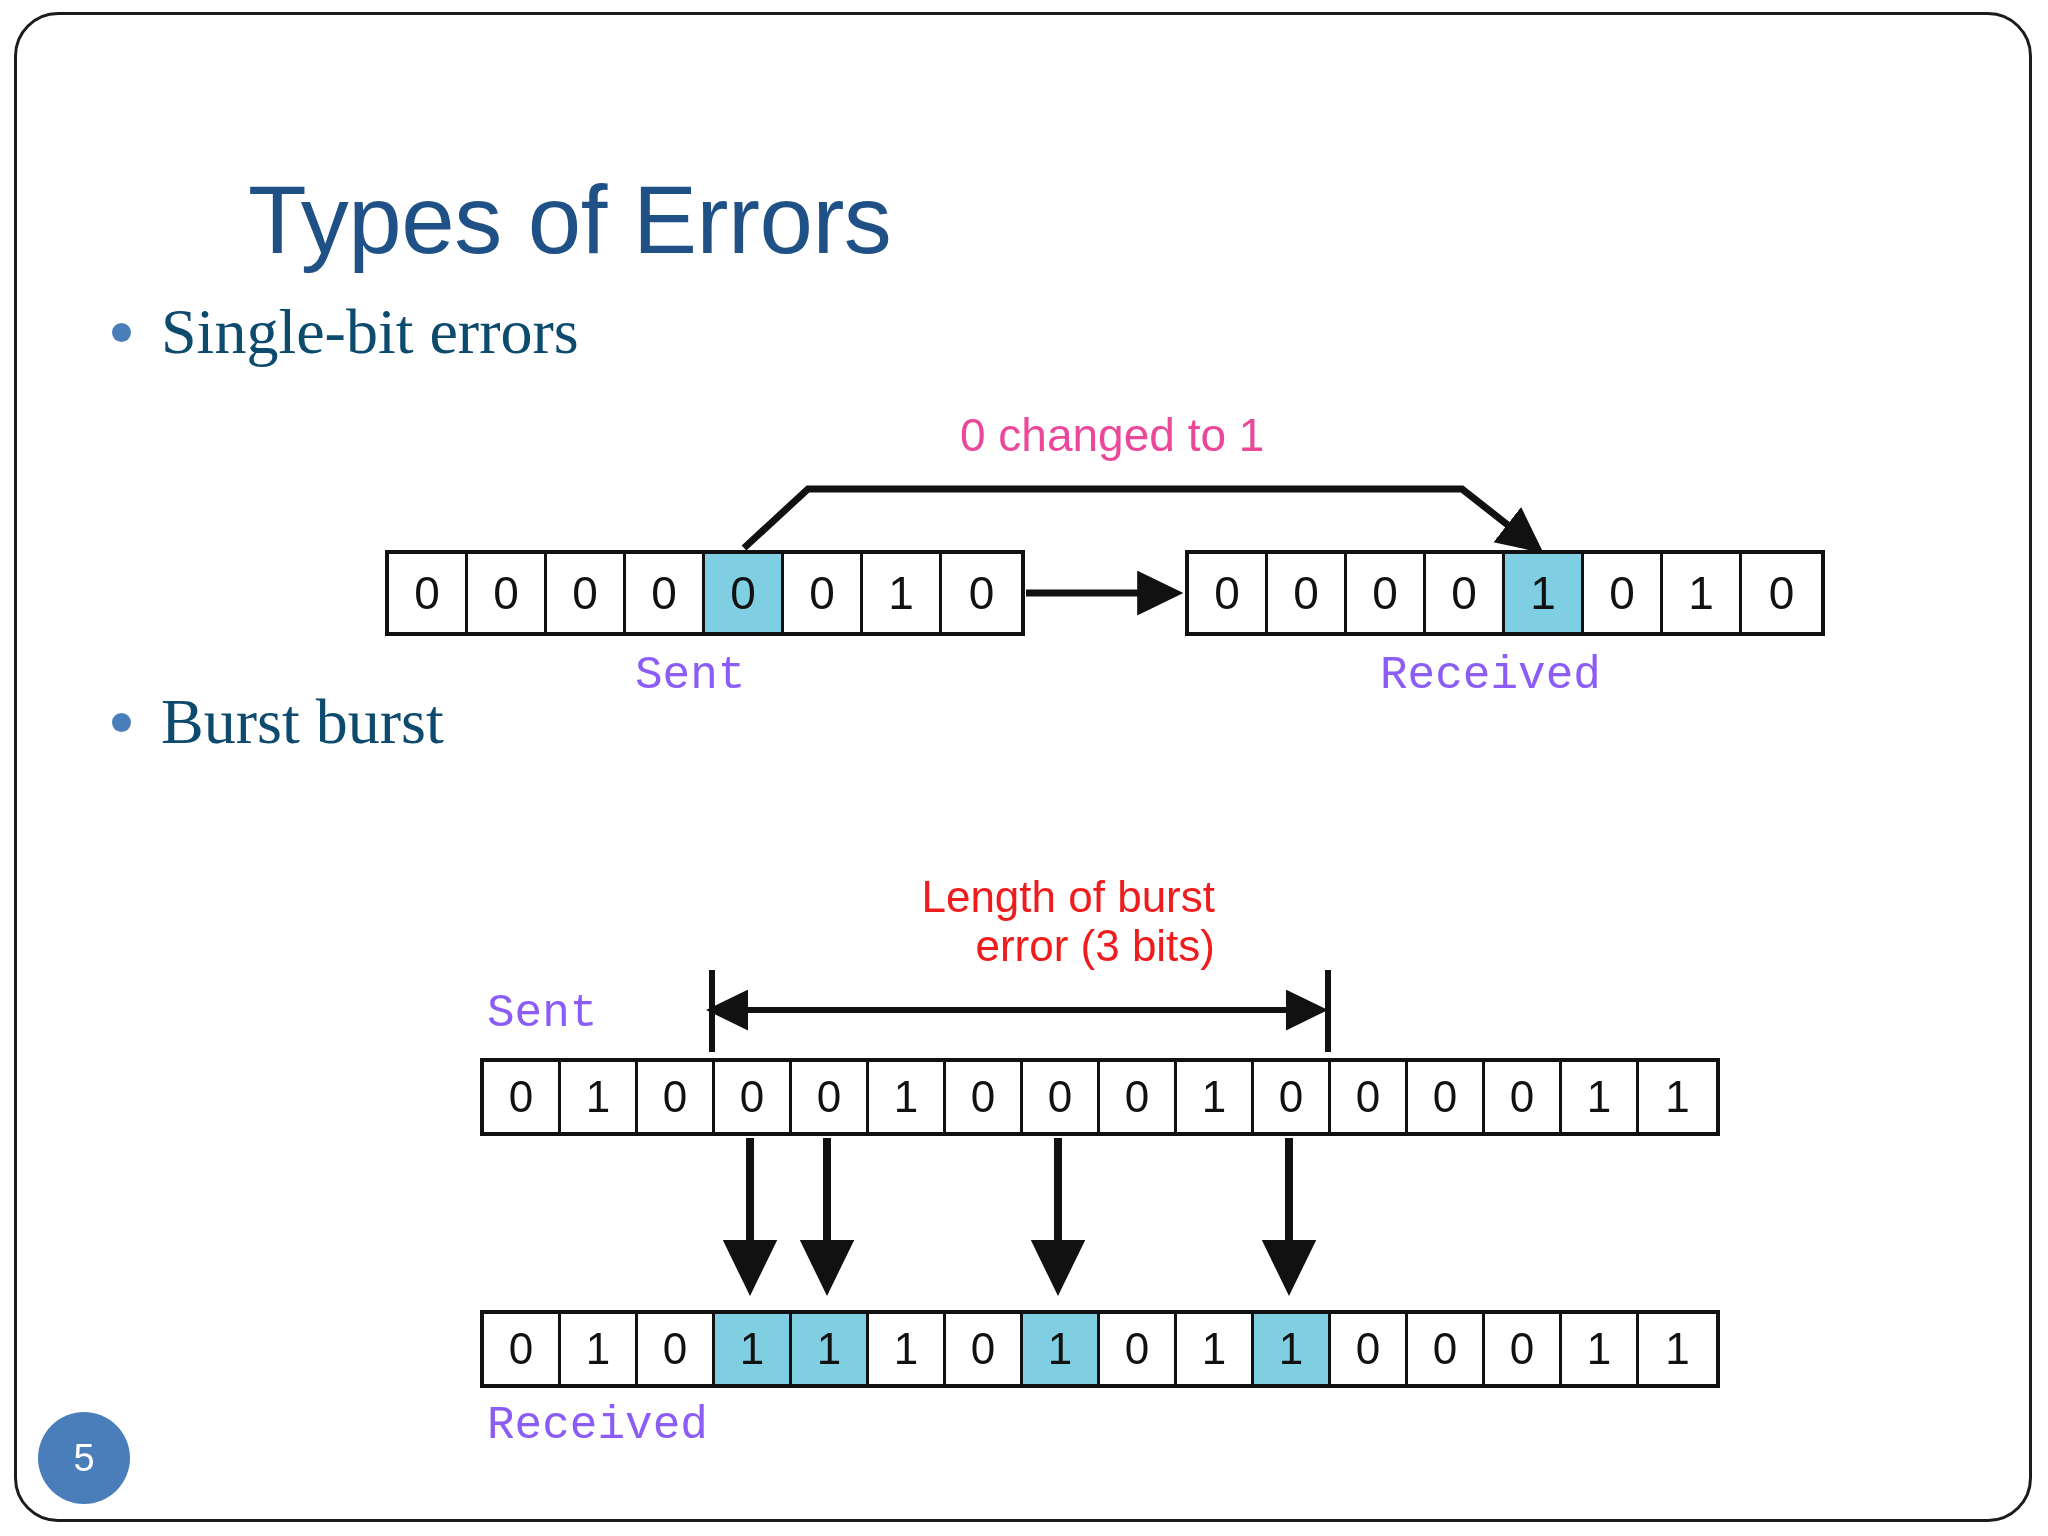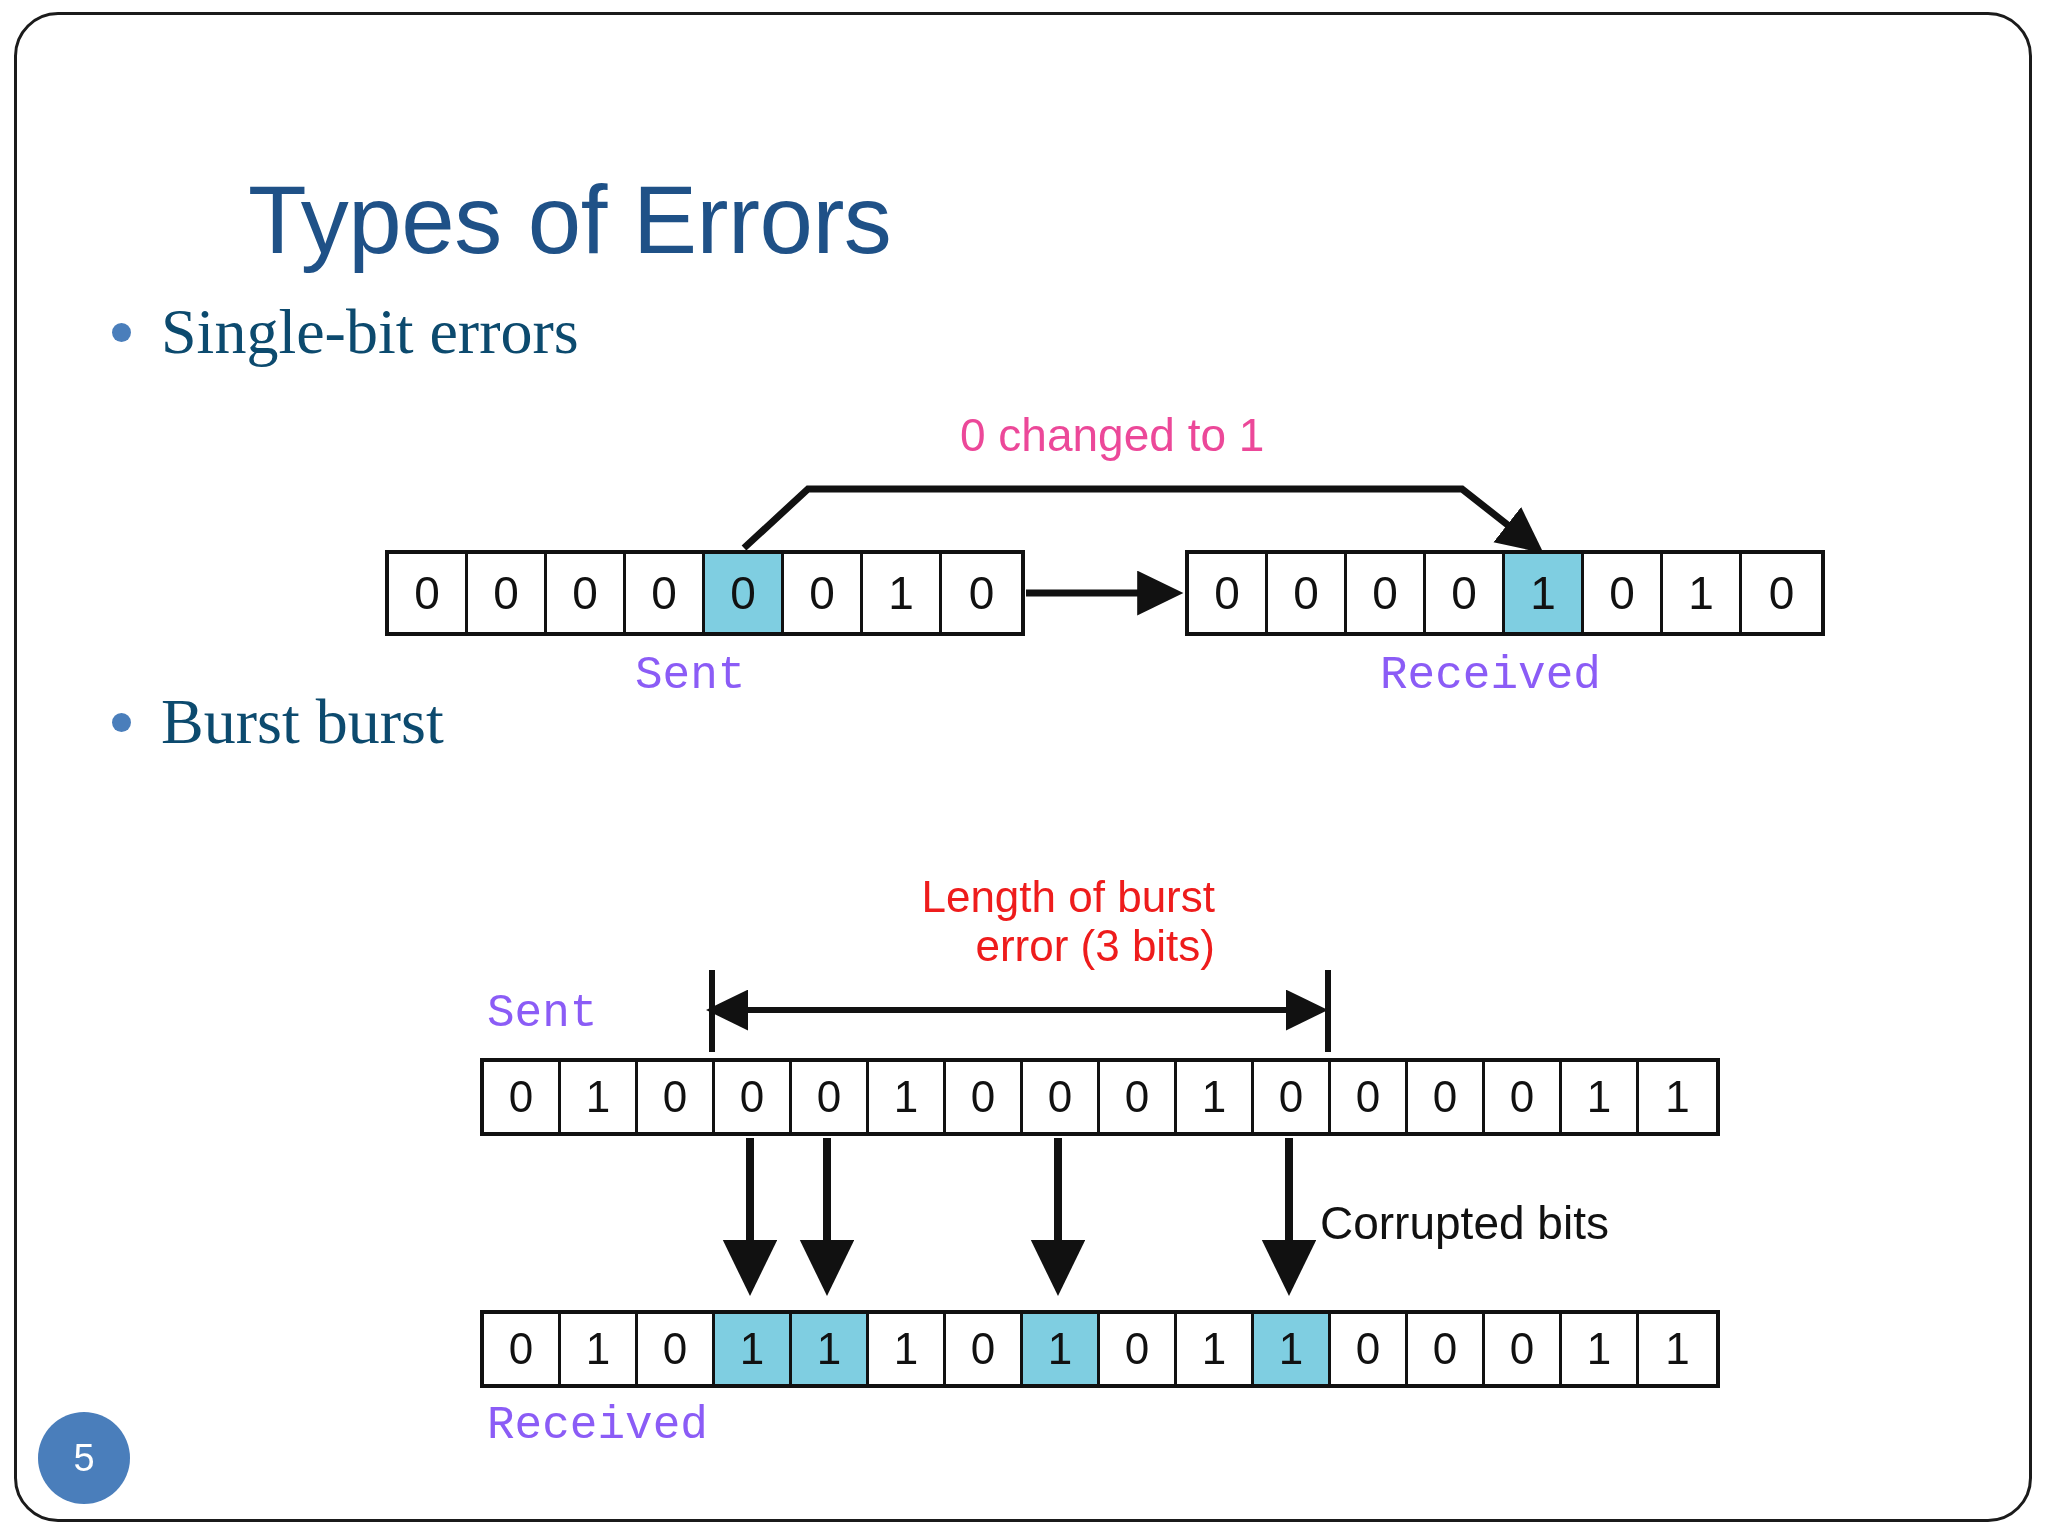--- a/index.html
+++ b/index.html
@@ -287,21 +287,20 @@
       <div class="bit-cell">0</div>
       <div class="bit-cell">1</div>
       <div class="bit-cell">0</div>
       <div class="bit-cell">0</div>
       <div class="bit-cell">0</div>
       <div class="bit-cell">0</div>
       <div class="bit-cell">1</div>
       <div class="bit-cell">1</div>
     </div>
 
-  <div id="corrupted-label">Corrupted bits</div>
 
   <div class="bit-strip" id="burst-recv-strip">
       <div class="bit-cell">0</div>
       <div class="bit-cell">1</div>
       <div class="bit-cell">0</div>
       <div class="bit-cell hl">1</div>
       <div class="bit-cell hl">1</div>
       <div class="bit-cell">1</div>
       <div class="bit-cell">0</div>
       <div class="bit-cell hl">1</div>

